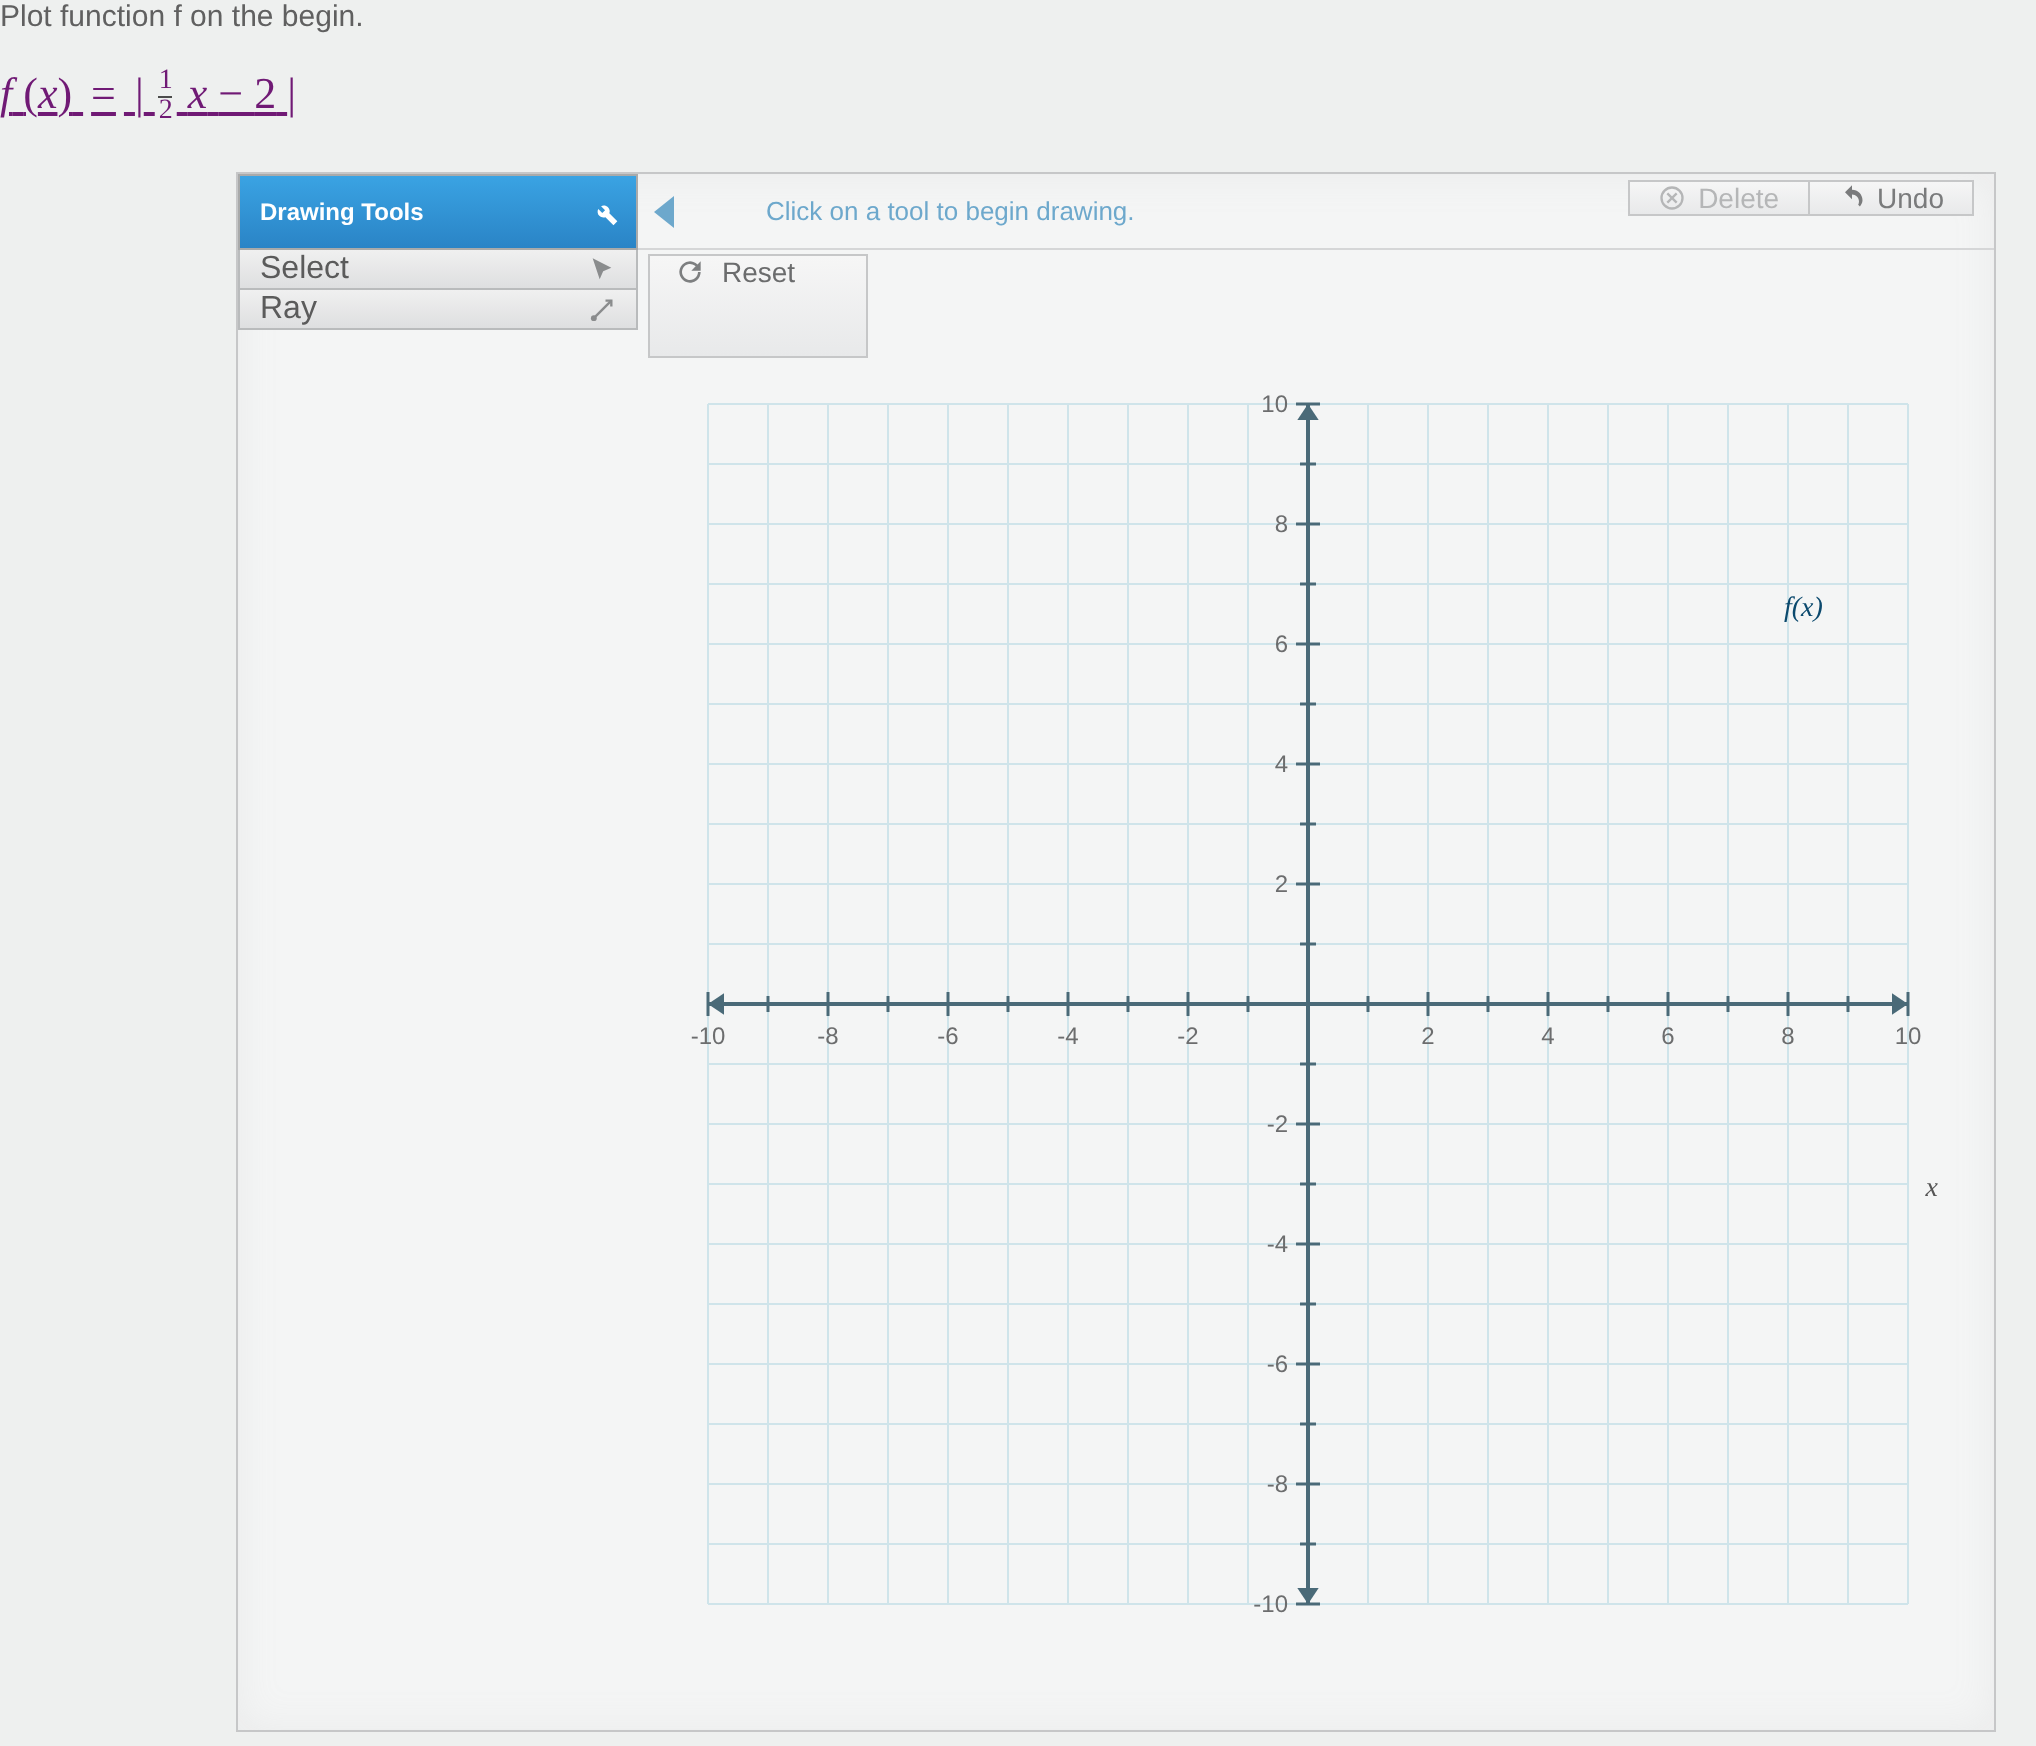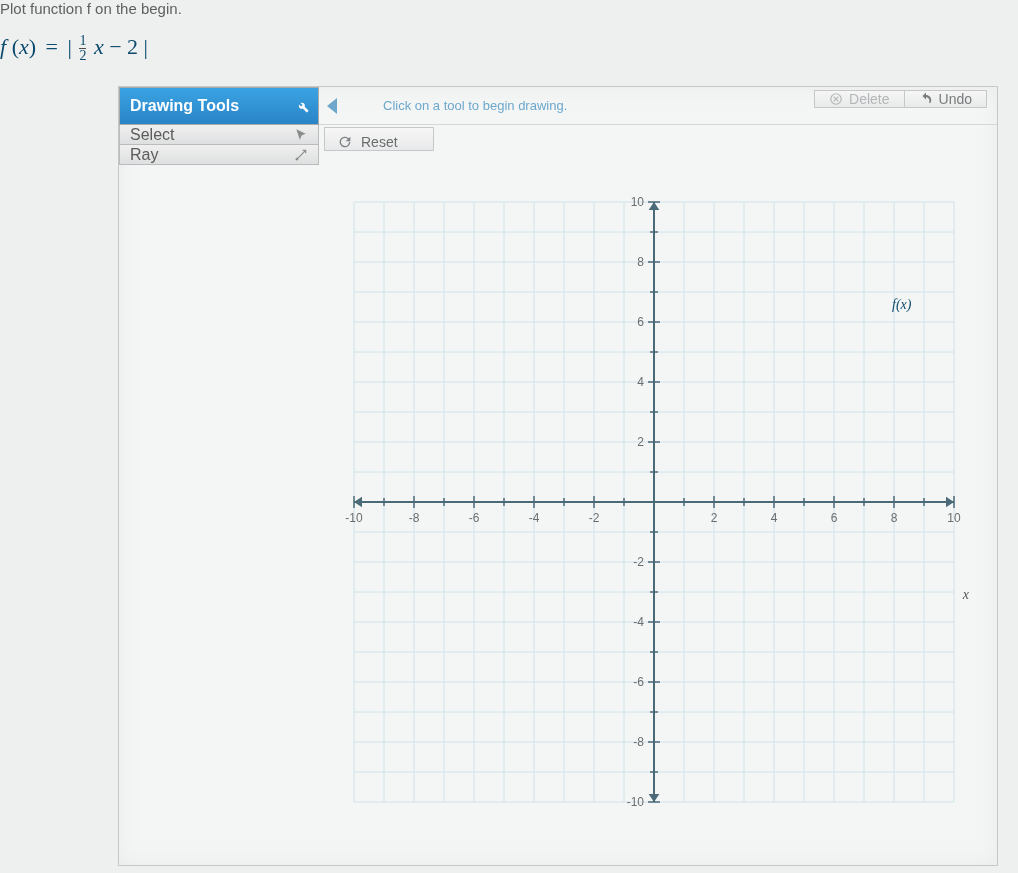--- a/index.html
+++ b/index.html
@@ -16,22 +16,23 @@
     position: absolute;
     left: 0; top: 0;
     font-size: 15px;
     color: #606060;
   }
   .formula {
     position: absolute;
     left: 0; top: 34px;
     font-family: "Times New Roman", serif;
     font-size: 22px;
-    color: #0c4a6e;
+    color: #701a75;
     font-style: italic;
+    text-decoration: underline;
   }
   .formula .paren { font-style: normal; }
   .formula .abs { font-style: normal; }
   .frac {
     display: inline-block;
     vertical-align: middle;
     text-align: center;
     font-size: 14px;
     line-height: 1;
     font-style: normal;
@@ -52,21 +53,21 @@
   .toolbar-col {
     position: absolute;
     left: 0; top: 0;
     width: 200px;
   }
   .tool-header {
     height: 38px;
     background: linear-gradient(#3aa3e3,#2a84c6);
     color: #fff;
     font-weight: bold;
-    font-size: 16px;
+    font-size: 12px;
     display:flex; align-items:center;
     padding-left:10px;
     border:1px solid #a9aaaa;
     position:relative;
   }
   .tool-header .wrench {
     position:absolute; right:8px; top:50%; transform:translateY(-50%);
     width:16px;height:16px;
     color:#fff;
   }
@@ -124,25 +125,25 @@
     font-size:14px;
     cursor:pointer;
     margin-left:-1px;
     color:#7a7b7c;
   }
   .top-btn.disabled { color:#b5b6b7; }
   .top-btn svg { margin-right:6px; width:14px;height:14px;}
   .reset-btn {
     position:absolute;
     left:205px; top:40px;
-    height:24px;
+    height:52px;
     width:110px;
     border:1px solid #c6c7c8;
     background:linear-gradient(#f6f6f6,#e8e9ea);
-    display:flex;align-items:flex-end;
+    display:flex;align-items:flex-start;
     padding-left:12px;
     font-size:14px;
     color:#6b6c6d;
     cursor:pointer;
   }
   .reset-btn svg{width:16px;height:16px;margin-right:8px;color:#7d7f80;}
   .graph-area {
     position:absolute;
     left:220px; top:100px;
     width:630px; height:630px;

